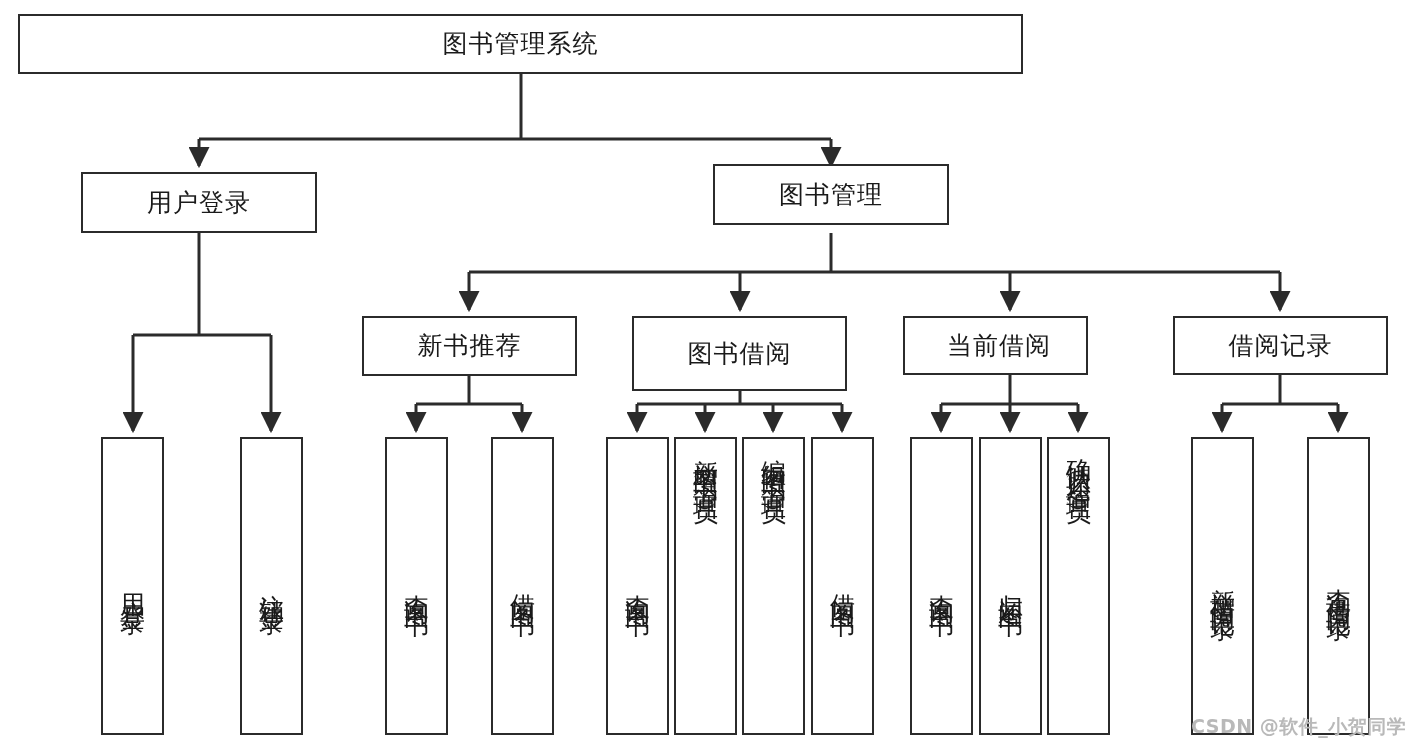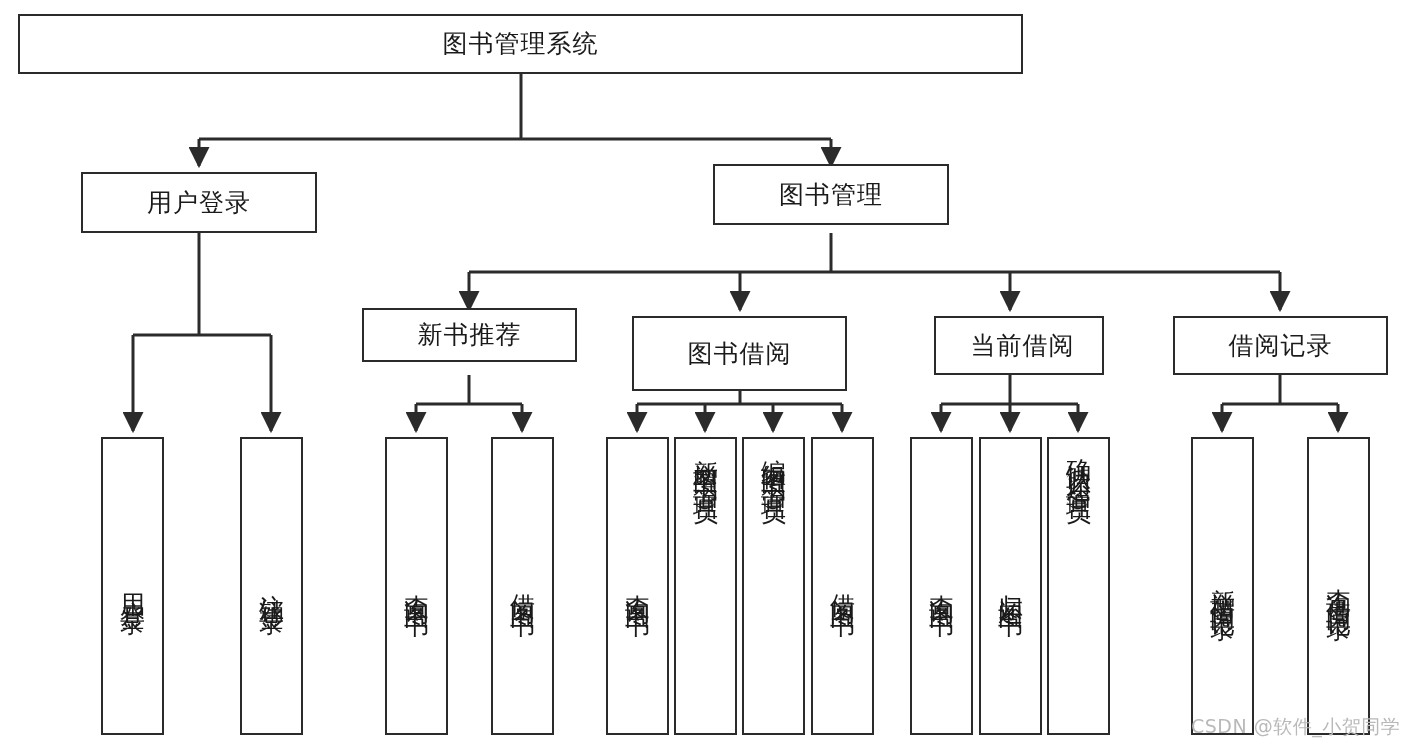--- a/index.html
+++ b/index.html
@@ -66,20 +66,21 @@
   }
   .node.vert.center .nlabel {
     align-self: center;
   }
   .watermark {
     position: absolute;
     font-size: 19px;
     color: #b9b9b9;
     white-space: nowrap;
     letter-spacing: 0.5px;
+    font-weight: bold;
   }
 </style>
 </head>
 <body>
 
 <div id="canvas">
 
   <svg class="edges" viewBox="0 0 1405 747" xmlns="http://www.w3.org/2000/svg">
     <defs>
       <marker id="arrow" viewBox="0 0 10 10" refX="9" refY="5" markerWidth="7" markerHeight="7" orient="auto-start-reverse">
@@ -135,27 +136,27 @@
     <span class="nlabel">图书管理系统</span>
   </div>
 
   <div class="node horiz" style="left:81px; top:172px; width:236px; height:61px;">
     <span class="nlabel">用户登录</span>
   </div>
   <div class="node horiz" style="left:713px; top:164px; width:236px; height:61px;">
     <span class="nlabel">图书管理</span>
   </div>
 
-  <div class="node horiz" style="left:362px; top:308px; width:215px; height:54px;">
+  <div class="node horiz" style="left:362px; top:316px; width:215px; height:60px;">
     <span class="nlabel">新书推荐</span>
   </div>
   <div class="node horiz" style="left:632px; top:316px; width:215px; height:75px;">
     <span class="nlabel">图书借阅</span>
   </div>
-  <div class="node horiz" style="left:934px; top:316px; width:170px; height:59px;padding-left:7px;">
+  <div class="node horiz" style="left:903px; top:316px; width:185px; height:59px;padding-left:7px;">
     <span class="nlabel">当前借阅</span>
   </div>
   <div class="node horiz" style="left:1173px; top:316px; width:215px; height:59px;">
     <span class="nlabel">借阅记录</span>
   </div>
 
   <div class="node vert center" style="left:101px; top:437px; width:63px; height:298px;">
     <span class="nlabel">用户登录</span>
   </div>
   <div class="node vert center" style="left:240px; top:437px; width:63px; height:298px;">

